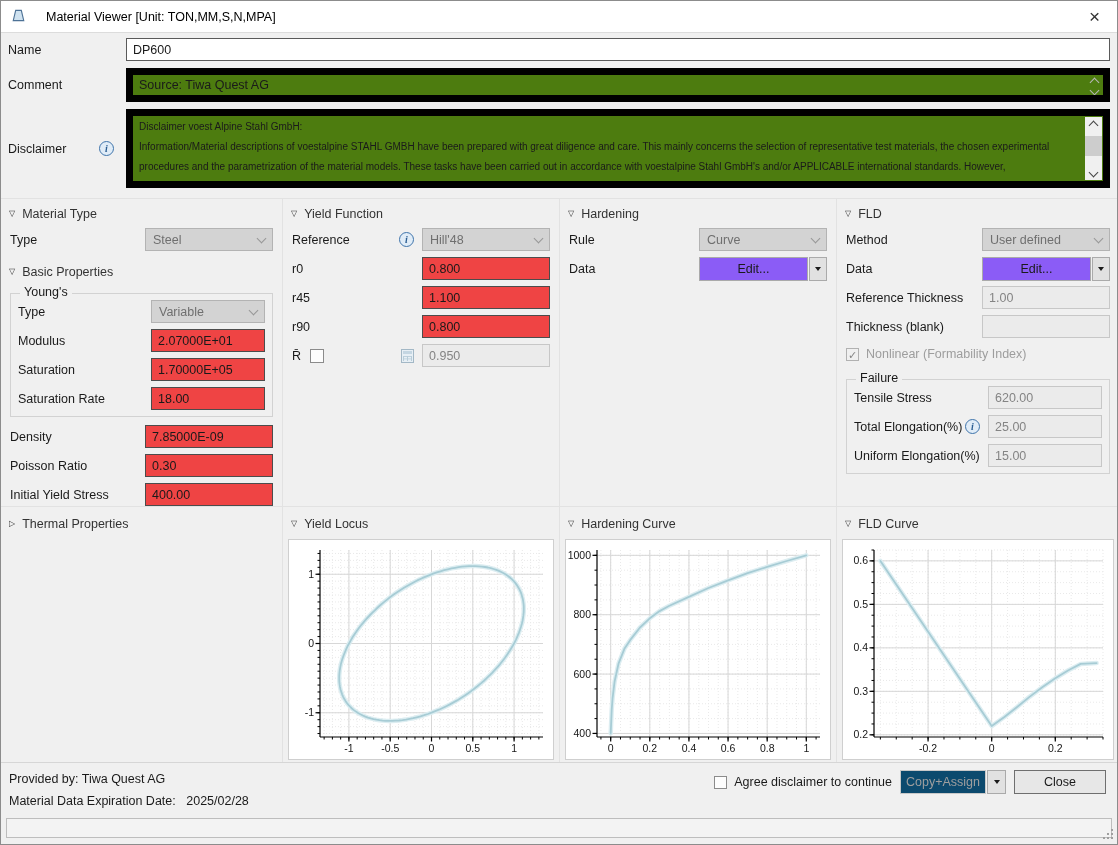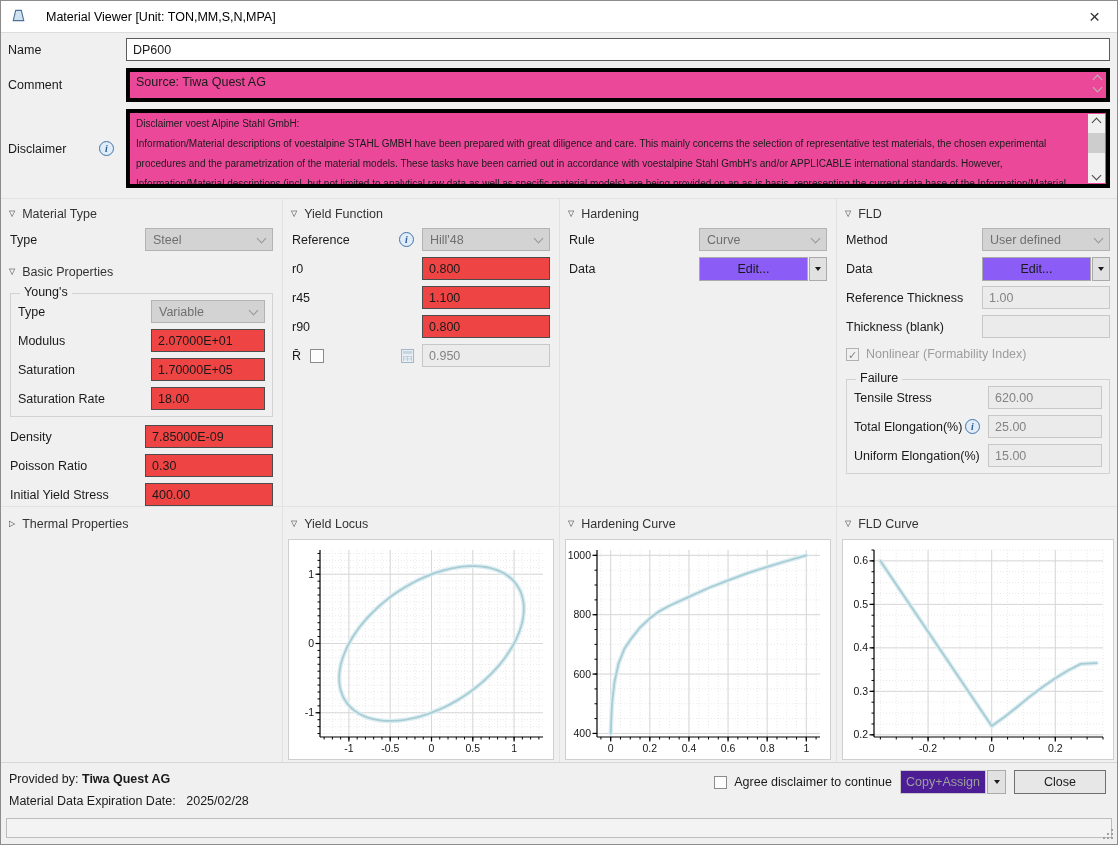--- a/index.html
+++ b/index.html
@@ -11,21 +11,21 @@
   
   .titlebar{height:32px;background:#fff;display:flex;align-items:center;padding:0 0 0 10px;border-bottom:1px solid #dcdcdc}
   .titlebar .title{flex:1;margin-left:20px;color:#000}
   .close-btn{width:45px;height:100%;display:flex;align-items:center;justify-content:center;font-size:19px;color:#333;cursor:default}
   
   .form-top{padding:5px 7px 10px 7px}
   .frow{display:flex;align-items:center;margin-bottom:7px}
   .flbl{width:118px;flex:none;display:flex;align-items:center}
   .fctrl{flex:1;min-width:0}
   .tinput{height:23px;background:#fff;border:1px solid #5a5a5a;display:flex;align-items:center;padding:0 6px;overflow:hidden}
-  .boxmulti{background:#ec4899;border:4px solid #000000;position:relative;overflow:hidden}
+  .boxmulti{background:#4d7c0f;border:7px solid #000000;position:relative;overflow:hidden}
   .comment-box{height:34px;padding:3px 22px 0 6px}
   .disc-box{height:79px;padding:1px 22px 0 6px}
   .disc-text{white-space:pre-wrap;line-height:20px;font-size:10px}
   
   .mini-scroll{position:absolute;top:1px;right:1px;width:16px;display:flex;flex-direction:column;align-items:center;padding-top:3px;gap:5px}
   .chev{width:7px;height:7px;border-right:1.6px solid #b9b9b9;border-bottom:1.6px solid #b9b9b9}
   .chev.up{transform:rotate(-135deg)}
   .chev.down{transform:rotate(45deg);margin-top:-4px}
   .chev.dark{border-color:#444}
   
@@ -65,26 +65,26 @@
   .cb.checked-dis::after{content:"✓"}
   .calcicon{width:13px;height:14px;flex:none;border:1px solid #a3b8c6;background:#e7eff5;margin-right:8px;position:relative}
   .calcicon::before{content:"";position:absolute;left:1px;right:1px;top:1px;height:3px;background:#c4d6e2}
   .calcicon::after{content:"";position:absolute;left:1px;right:1px;top:6px;height:5px;
      background:linear-gradient(to right,#b8cdd9 1px,transparent 1px) 0 0/4px 100%,linear-gradient(to bottom,#b8cdd9 1px,transparent 1px) 0 0/100% 2.5px}
   .chart-box{margin:4px 5px 0;background:#fff;border:1px solid #cfcfcf;height:221px;overflow:hidden}
   
   .footer{height:54px;border-top:1px solid #d6d6d6;position:relative}
   .f1{position:absolute;left:8px;top:9px}
   .f2{position:absolute;left:8px;top:31px}
-  .bold{font-weight:bold}
+  .bold{font-weight:normal}
   .f-right{position:absolute;right:11px;top:7px;display:flex;align-items:center}
   .agree-lbl{margin:0 8px 0 7px}
   .btn-close{width:92px;height:24px;background:#e7e7e7;border:1px solid #6f6f6f;display:flex;align-items:center;justify-content:center;margin-left:8px}
   .copy-split{display:flex;height:24px}
-  .copy-split .mainb{width:86px;background:#4c1d95;border:1px solid #c9c9c9;color:#9e9e9e;display:flex;align-items:center;justify-content:center}
+  .copy-split .mainb{width:86px;background:#0c4a6e;border:1px solid #c9c9c9;color:#9e9e9e;display:flex;align-items:center;justify-content:center}
   .copy-split .arrowb{width:19px;background:#e1e1e1;border:1px solid #aaa;margin-left:1px;display:flex;align-items:center;justify-content:center}
   .statusrow{height:27px;position:relative}
   .statusbar{position:absolute;left:5px;right:5px;top:2px;height:20px;border:1px solid #bdbdbd;background:#f3f3f3}
   .grip{position:absolute;right:4px;bottom:4px;width:10px;height:10px}
   .grip::after{content:"";position:absolute;right:0;bottom:0;width:2px;height:2px;background:#9f9f9f;
     box-shadow:-4px 0 0 #9f9f9f,-8px 0 0 #9f9f9f,0 -4px 0 #9f9f9f,0 -8px 0 #9f9f9f,-4px -4px 0 #9f9f9f}
   svg text{font-family:"Liberation Sans",sans-serif}
 </style>
 </head>
 <body>

